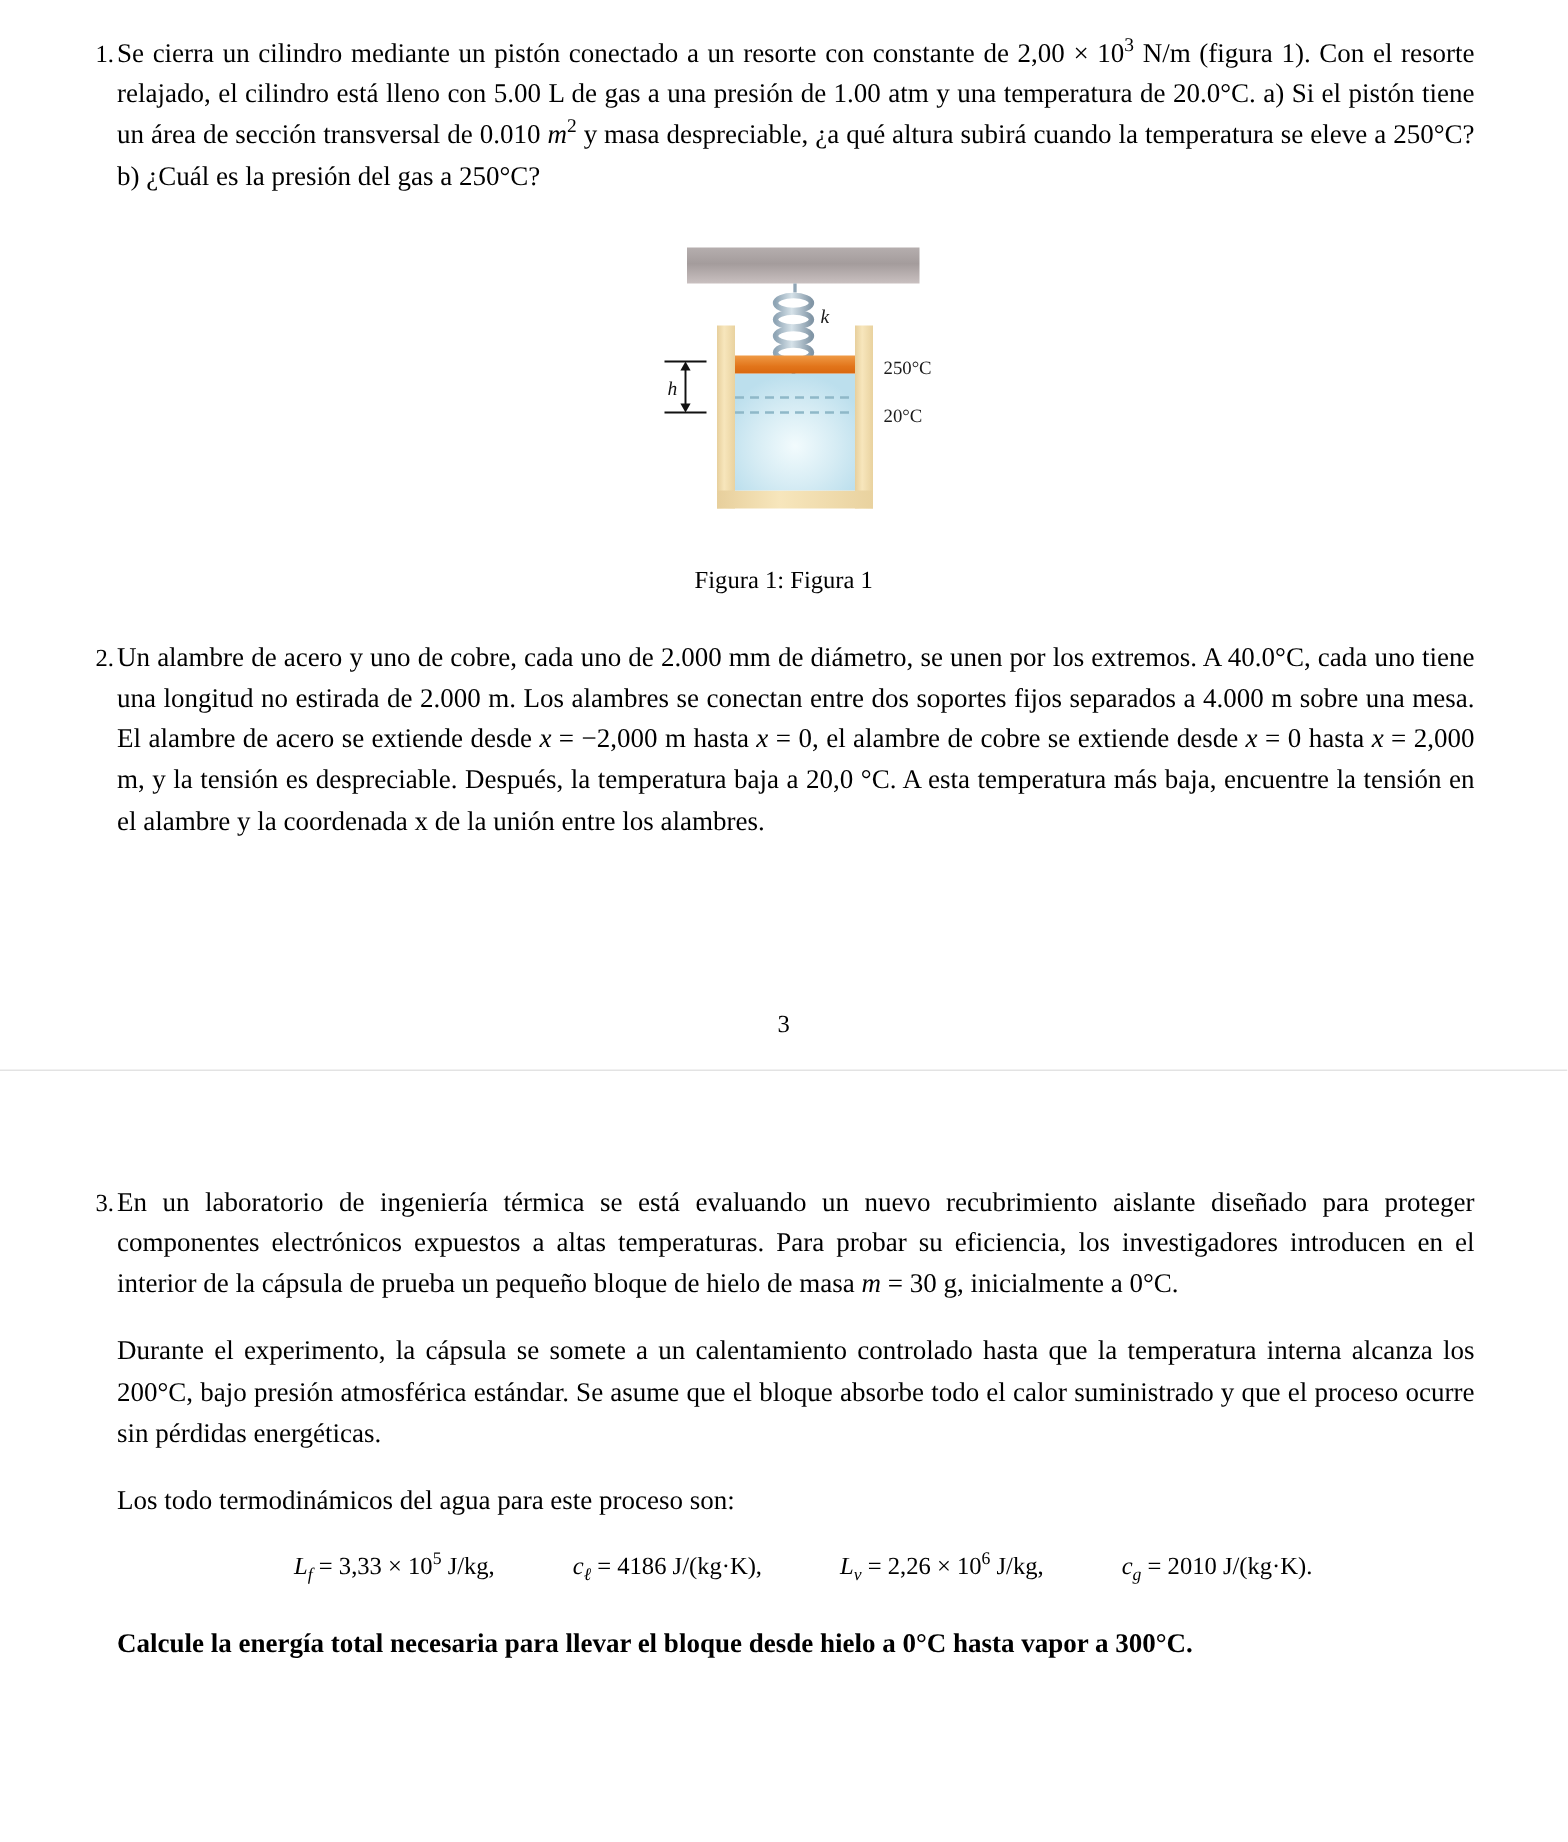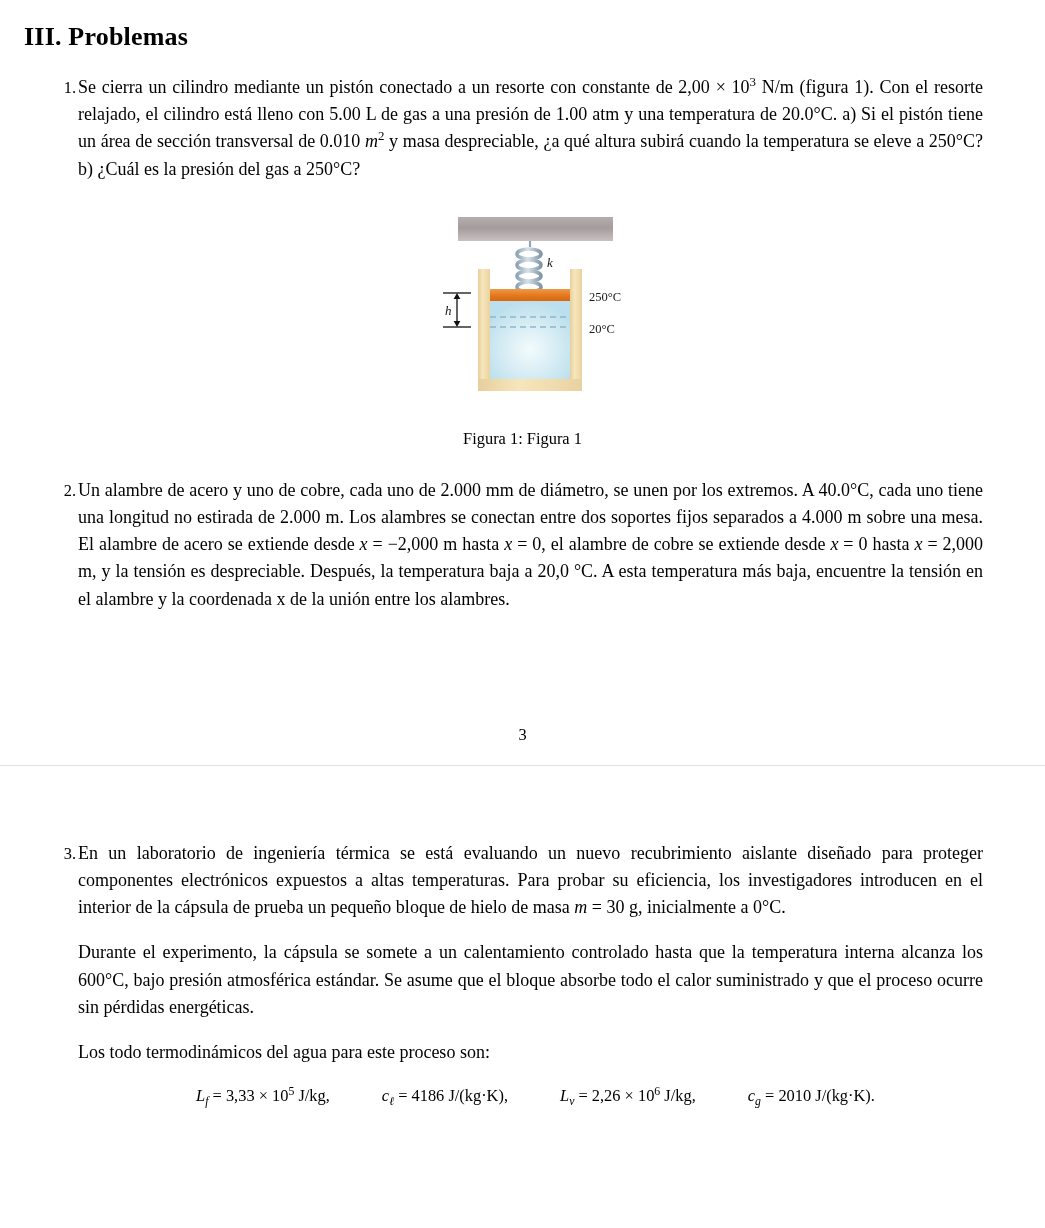--- a/index.html
+++ b/index.html
@@ -107,21 +107,20 @@
 
   .bold-para {
     font-weight: bold;
   }
 </style>
 </head>
 <body>
 
 <div class="page">
 
-  <h1 class="section-heading">III. Problemas</h1>
 
   <div class="problem" id="problem-1">
     <span class="problem-number">1.</span>
     <p class="ptext"><span>Se cierra un cilindro mediante un pistón conectado a un resorte con constante de 2,00 × 10</span><sup class="exp">3</sup><span> N/m (figura 1). Con el resorte relajado, el cilindro está lleno con 5.00 L de gas a una presión de 1.00 atm y una temperatura de 20.0°C. a) Si el pistón tiene un área de sección transversal de 0.010 </span><span class="mi">m</span><sup class="exp">2</sup><span> y masa despreciable, ¿a qué altura subirá cuando la temperatura se eleve a 250°C? b) ¿Cuál es la presión del gas a 250°C?</span></p>
   </div>
 
   <div class="figure-block">
     <div class="figure-canvas">
       <svg width="200" height="190" viewBox="0 0 200 190">
         <defs>
@@ -210,21 +209,25 @@
 
   <div class="page-number">3</div>
   <div class="page-break"></div>
   <div class="page-gap"></div>
 
   <div class="problem" id="problem-3">
     <span class="problem-number">3.</span>
 
     <p class="ptext"><span>En un laboratorio de ingeniería térmica se está evaluando un nuevo recubrimiento aislante diseñado para proteger componentes electrónicos expuestos a altas temperaturas. Para probar su eficiencia, los investigadores introducen en el interior de la cápsula de prueba un pequeño bloque de hielo de masa </span><span class="mi">m</span><span> = 30 g, inicialmente a 0°C.</span></p>
 
-    <p class="ptext">Durante el experimento, la cápsula se somete a un calentamiento controlado hasta que la temperatura interna alcanza los 600°C, bajo presión atmosférica estándar. Se asume que el bloque absorbe todo el calor suministrado y que el proceso ocurre sin pérdidas energéticas.</p>
+    <p class="ptext">Durante el experimento, la cápsula se somete a un calentamiento controlado hasta que la temperatura interna alcanza los 200°C, bajo presión atmosférica estándar. Se asume que el bloque absorbe todo el calor suministrado y que el proceso ocurre sin pérdidas energéticas.</p>
 
     <p class="ptext">Los todo termodinámicos del agua para este proceso son:</p>
   </div>
 
   <div class="math-display"><span class="mi">L</span><sub class="sub mi">f</sub><span> = 3,33 × 10</span><sup class="exp">5</sup><span> J/kg,</span><span class="gap"></span><span class="mi">c</span><sub class="sub mi">ℓ</sub><span> = 4186 J/(kg·K),</span><span class="gap"></span><span class="mi">L</span><sub class="sub mi">v</sub><span> = 2,26 × 10</span><sup class="exp">6</sup><span> J/kg,</span><span class="gap"></span><span class="mi">c</span><sub class="sub mi">g</sub><span> = 2010 J/(kg·K).</span></div>
 
+  <div class="problem" style="margin-top:28px;">
+    <p class="ptext bold-para"><span>Calcule la energía total necesaria para llevar el bloque desde hielo a 0°C hasta vapor a</span>
+      <span>300°C.</span></p>
+  </div>
 
 </div>
 
 </body></html>

